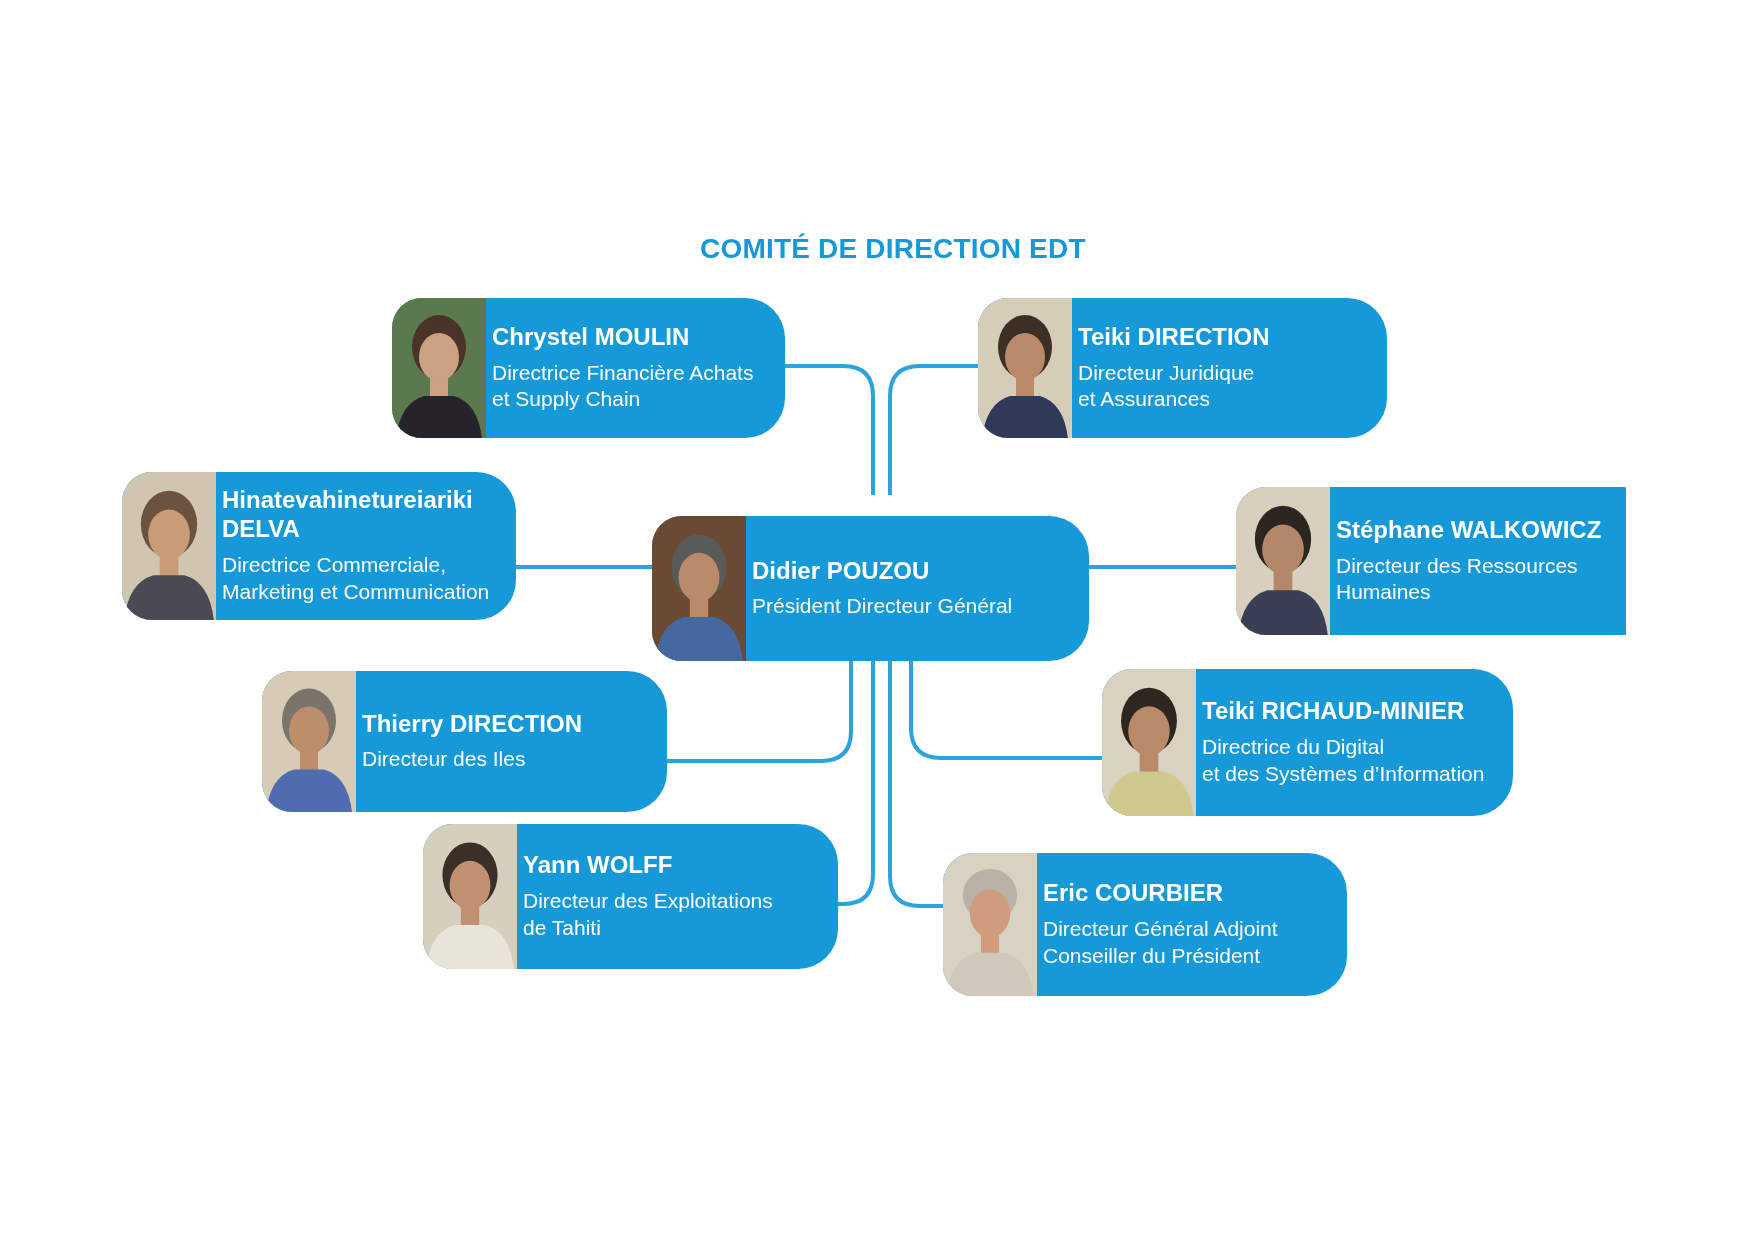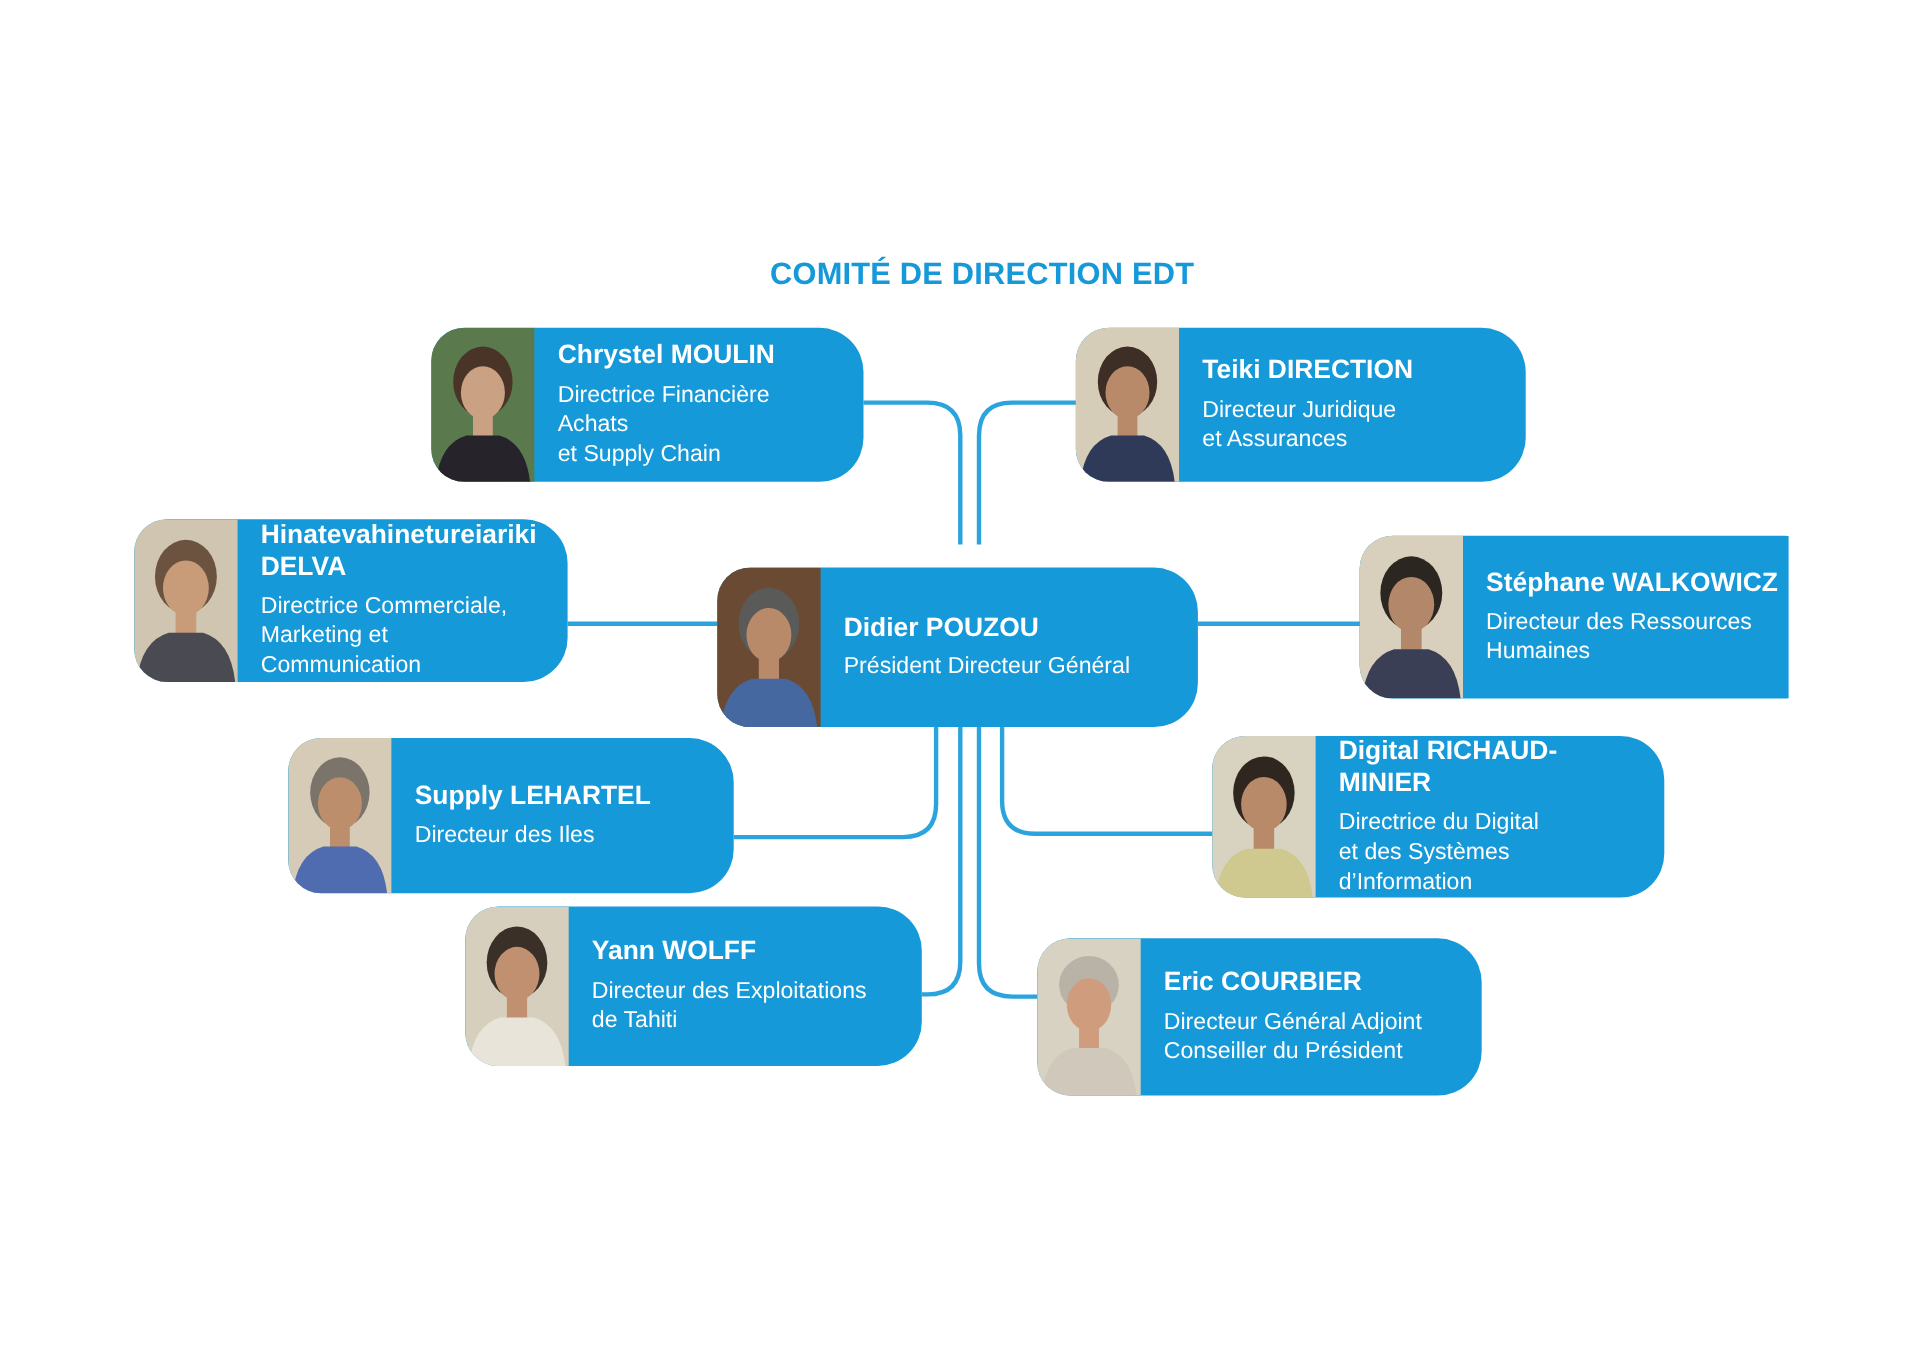--- a/index.html
+++ b/index.html
@@ -43,21 +43,21 @@
     flex:0 0 94px;
     height:100%;
     position:relative;
   }
   .photo svg{display:block;width:100%;height:100%;}
   .info{
     flex:1;
     display:flex;
     flex-direction:column;
     justify-content:center;
-    padding:10px 24px 10px 21px;
+    padding:10px 24px 10px 6px;
     gap:8px;
   }
   .person-name{
     color:var(--card_text);
     font-weight:bold;
     font-size:24px;
     line-height:1.2;
     white-space:pre-line;
   }
   .person-role{
@@ -174,37 +174,37 @@
     <div class="photo" style="--pbg:#d5cbb6;--phair:#7a746a;--pshirt:#4f6cb0;--pskin:#bd8e6c;">
       <svg viewBox="0 0 94 142" preserveAspectRatio="xMidYMid slice">
         <rect x="0" y="0" width="94" height="142" style="fill:var(--pbg)"></rect>
         <rect x="38" y="78" width="18" height="28" style="fill:var(--pskin)"></rect>
         <path d="M4 142 Q8 106 32 99 L62 99 Q86 106 90 142 Z" style="fill:var(--pshirt)"></path>
         <ellipse cx="47" cy="50" rx="27" ry="32" style="fill:var(--phair)"></ellipse>
         <ellipse cx="47" cy="60" rx="20" ry="24" style="fill:var(--pskin)"></ellipse>
       </svg>
     </div>
     <div class="info">
-      <div class="person-name">Supply LEHARTEL</div>
+      <div class="person-name">Thierry DIRECTION</div>
       <div class="person-role">Directeur des Iles</div>
     </div>
   </div>
 
   <div class="card" style="left:1102px;top:669px;width:411px;height:147px;">
     <div class="photo" style="--pbg:#d8d2c0;--phair:#2f2620;--pshirt:#cfc98f;--pskin:#b98a6a;">
       <svg viewBox="0 0 94 142" preserveAspectRatio="xMidYMid slice">
         <rect x="0" y="0" width="94" height="142" style="fill:var(--pbg)"></rect>
         <rect x="38" y="78" width="18" height="28" style="fill:var(--pskin)"></rect>
         <path d="M4 142 Q8 106 32 99 L62 99 Q86 106 90 142 Z" style="fill:var(--pshirt)"></path>
         <ellipse cx="47" cy="50" rx="27" ry="32" style="fill:var(--phair)"></ellipse>
         <ellipse cx="47" cy="60" rx="20" ry="24" style="fill:var(--pskin)"></ellipse>
       </svg>
     </div>
     <div class="info">
-      <div class="person-name">Digital RICHAUD-MINIER</div>
+      <div class="person-name">Teiki RICHAUD-MINIER</div>
       <div class="person-role">Directrice du Digital
 et des Systèmes d’Information</div>
     </div>
   </div>
 
   <div class="card" style="left:423px;top:824px;width:415px;height:145px;">
     <div class="photo" style="--pbg:#d6cfbd;--phair:#3a3028;--pshirt:#e8e4da;--pskin:#c09070;">
       <svg viewBox="0 0 94 142" preserveAspectRatio="xMidYMid slice">
         <rect x="0" y="0" width="94" height="142" style="fill:var(--pbg)"></rect>
         <rect x="38" y="78" width="18" height="28" style="fill:var(--pskin)"></rect>

